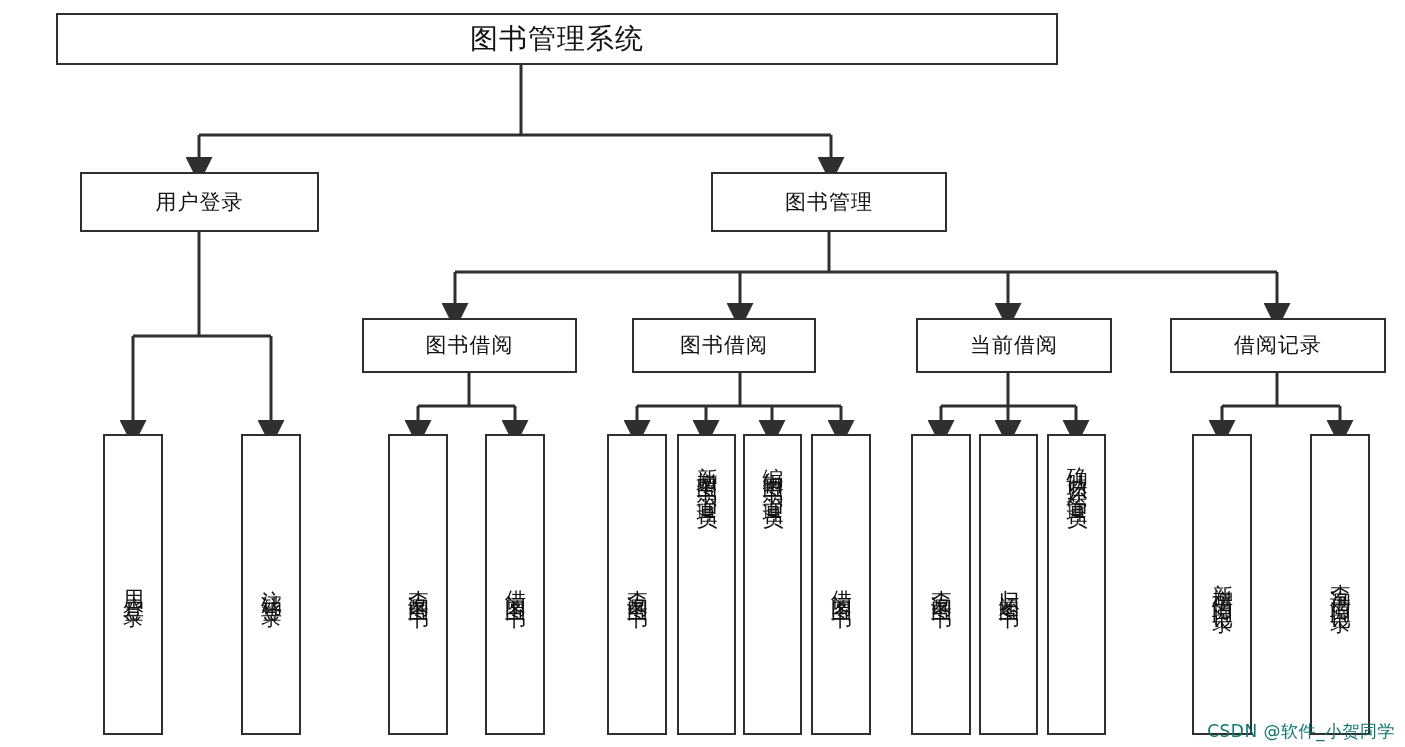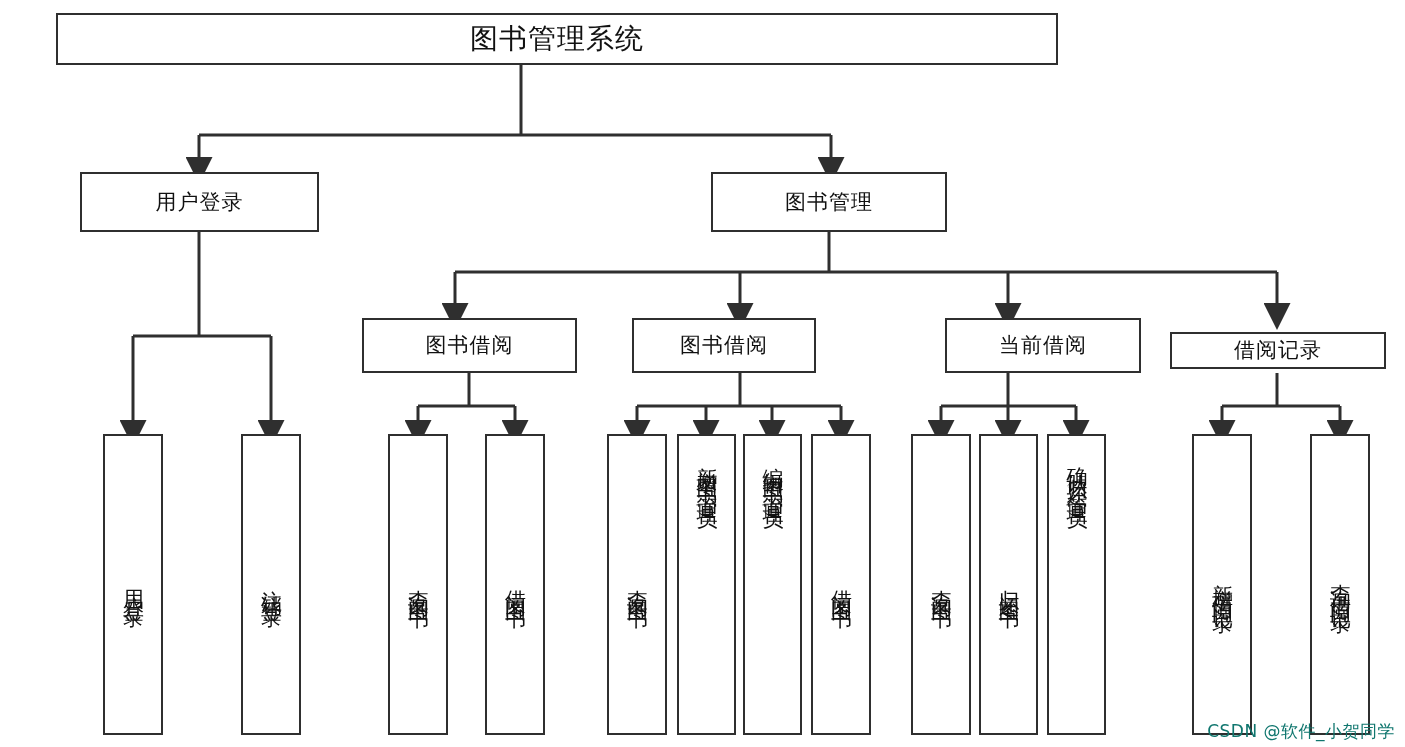--- a/index.html
+++ b/index.html
@@ -119,22 +119,22 @@
     </g>
   </svg>
 
   <div class="node horiz root" style="left:20px;top:13px;width:1002px;height:52px;">图书管理系统</div>
 
   <div class="node horiz" style="left:80px;top:172px;width:239px;height:60px;">用户登录</div>
   <div class="node horiz" style="left:711px;top:172px;width:236px;height:60px;">图书管理</div>
 
   <div class="node horiz" style="left:362px;top:318px;width:215px;height:55px;">图书借阅</div>
   <div class="node horiz" style="left:632px;top:318px;width:184px;height:55px;">图书借阅</div>
-  <div class="node horiz" style="left:945px;top:318px;width:196px;height:55px;">当前借阅</div>
-  <div class="node horiz" style="left:1170px;top:332px;width:216px;height:37px;">借阅记录</div>
+  <div class="node horiz" style="left:916px;top:318px;width:196px;height:55px;">当前借阅</div>
+  <div class="node horiz" style="left:1170px;top:318px;width:216px;height:55px;">借阅记录</div>
 
   <div class="node vert centered" style="left:103px;top:434px;width:60px;height:301px;">
     <span class="vtext">用户登录</span>
   </div>
   <div class="node vert centered" style="left:241px;top:434px;width:60px;height:301px;">
     <span class="vtext">注销登录</span>
   </div>
 
   <div class="node vert centered" style="left:388px;top:434px;width:60px;height:301px;">
     <span class="vtext">查询图书</span>

